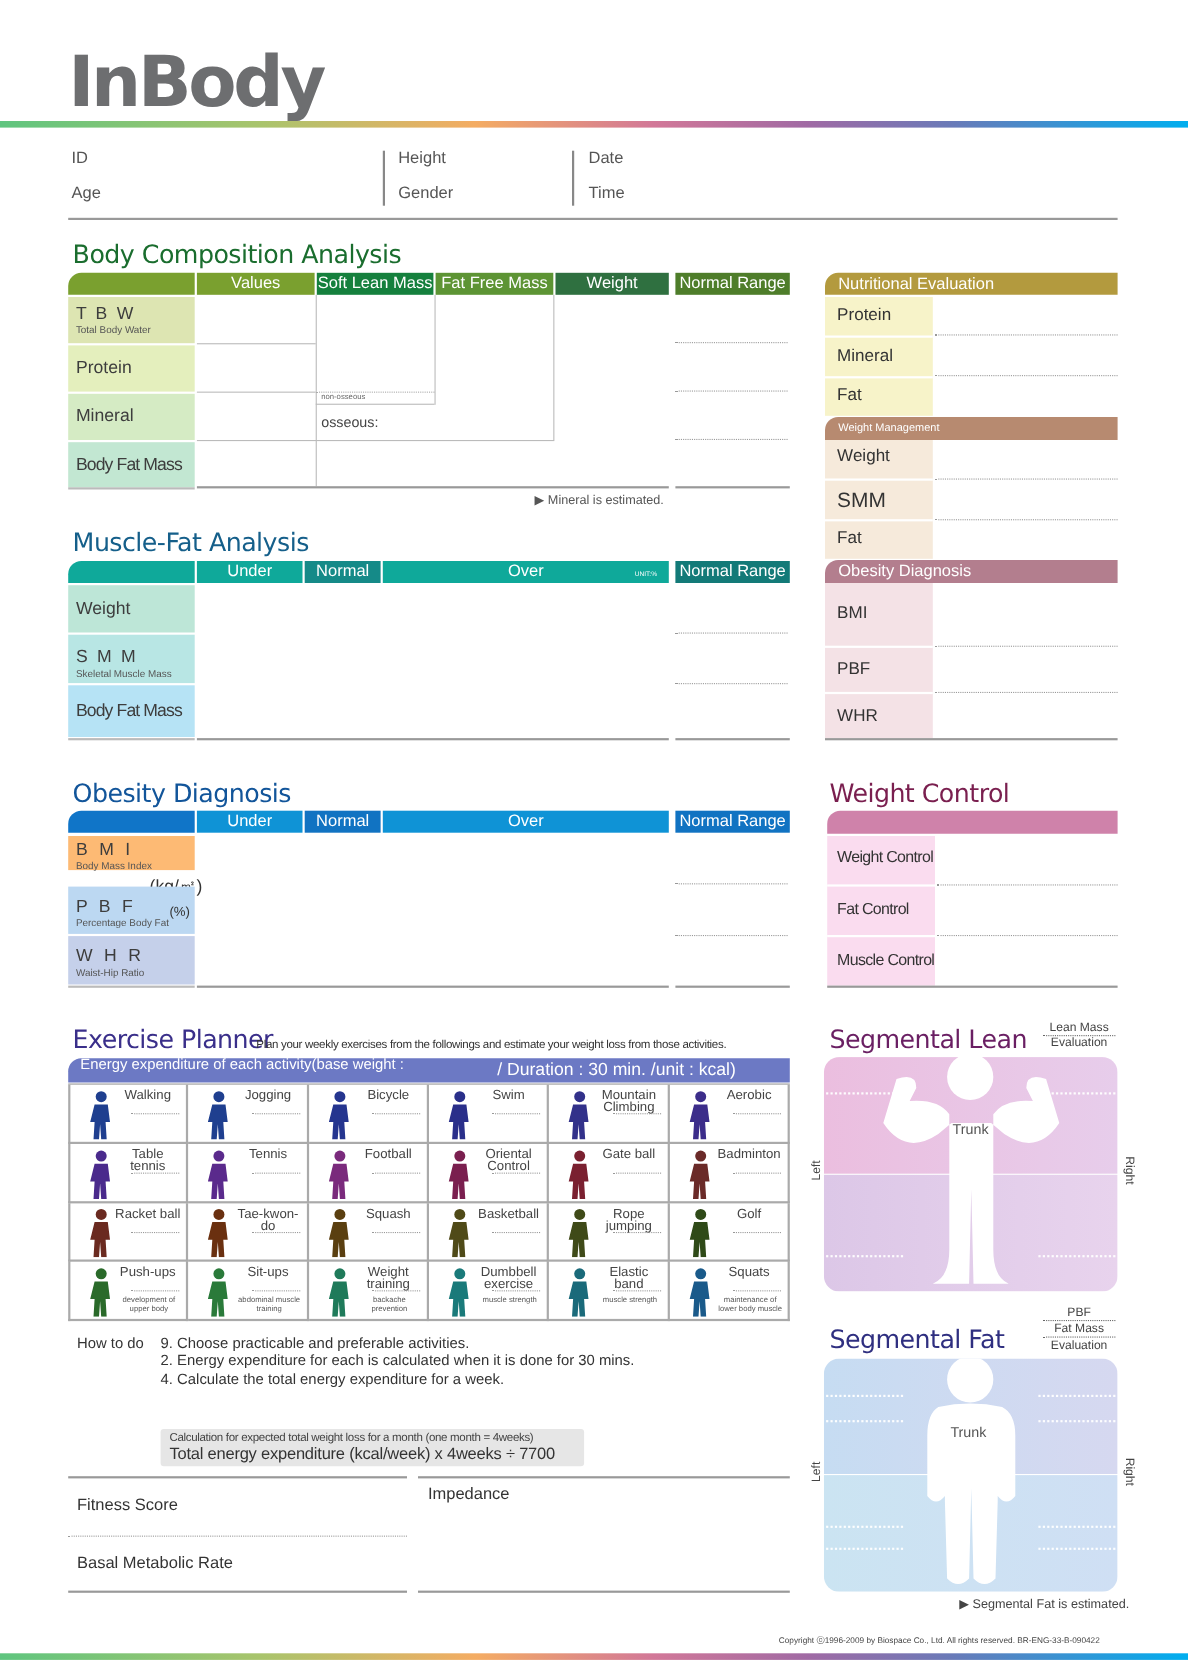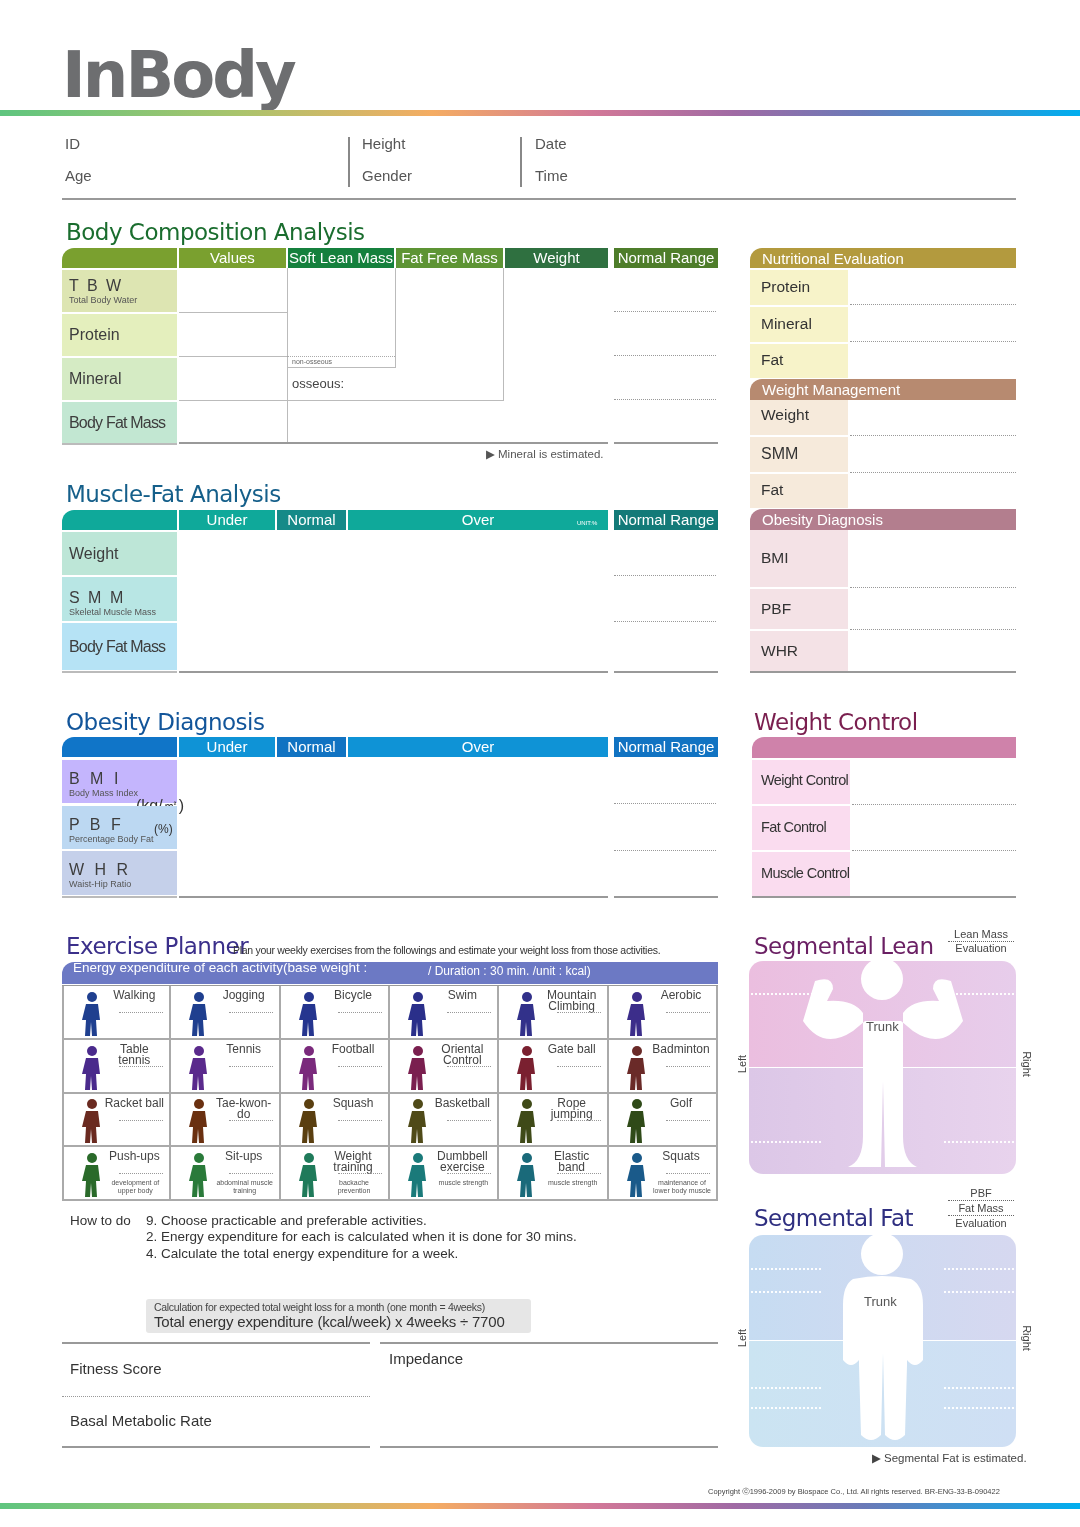--- a/index.html
+++ b/index.html
@@ -85,26 +85,26 @@
 <div class="abs" style="left:750px;top:248px;width:266px;height:20px;background:#b39a3e;border-top-left-radius:12px;color:#fff;font-size:15px;line-height:21px;padding-left:12px">Nutritional Evaluation</div>
 <div class="abs" style="left:750px;top:270px;width:98px;height:108px;background:#f7f3c9"></div>
 <div class="abs" style="left:761px;top:278px;font-size:15.5px;color:#333">Protein</div>
 <div class="abs" style="left:750px;top:305px;width:98px;border-top:2px solid #fff"></div>
 <div class="abs dots" style="left:850px;top:304px;width:166px"></div>
 <div class="abs" style="left:761px;top:315px;font-size:15.5px;color:#333">Mineral</div>
 <div class="abs" style="left:750px;top:342px;width:98px;border-top:2px solid #fff"></div>
 <div class="abs dots" style="left:850px;top:341px;width:166px"></div>
 <div class="abs" style="left:761px;top:351px;font-size:15.5px;color:#333">Fat</div>
 
-<div class="abs" style="left:750px;top:379px;width:266px;height:21px;background:#b78a70;border-top-left-radius:12px;color:#fff;font-size:15px;line-height:22px;padding-left:12px">Weight Management</div>
+<div class="abs" style="left:750px;top:379px;width:266px;height:21px;background:#b78a70;border-top-left-radius:12px;color:#fff;font-size:10px;line-height:22px;padding-left:12px">Weight Management</div>
 <div class="abs" style="left:750px;top:400px;width:98px;height:108px;background:#f6eadb"></div>
 <div class="abs" style="left:761px;top:406px;font-size:15.5px;color:#333">Weight</div>
 <div class="abs" style="left:750px;top:435px;width:98px;border-top:2px solid #fff"></div>
 <div class="abs dots" style="left:850px;top:435px;width:166px"></div>
-<div class="abs" style="left:761px;top:445px;font-size:16px;color:#333">SMM</div>
+<div class="abs" style="left:761px;top:445px;font-size:19px;color:#333">SMM</div>
 <div class="abs" style="left:750px;top:472px;width:98px;border-top:2px solid #fff"></div>
 <div class="abs dots" style="left:850px;top:472px;width:166px"></div>
 <div class="abs" style="left:761px;top:481px;font-size:15.5px;color:#333">Fat</div>
 
 <div class="abs" style="left:750px;top:509px;width:266px;height:21px;background:#b37e8e;border-top-left-radius:12px;color:#fff;font-size:15px;line-height:22px;padding-left:12px">Obesity Diagnosis</div>
 <div class="abs" style="left:750px;top:530px;width:98px;height:141px;background:#f4e2e6"></div>
 <div class="abs" style="left:761px;top:549px;font-size:15.5px;color:#333">BMI</div>
 <div class="abs" style="left:750px;top:587px;width:98px;border-top:2px solid #fff"></div>
 <div class="abs dots" style="left:850px;top:587px;width:166px"></div>
 <div class="abs" style="left:761px;top:600px;font-size:15.5px;color:#333">PBF</div>
@@ -136,21 +136,21 @@
 <div class="abs hline" style="left:614px;top:671px;width:104px"></div>
 <div class="abs" style="left:62px;top:671px;width:115px;height:2px;background:#bbb"></div>
 
 <div class="abs sec-title" style="left:66px;top:709px;color:#12559a">Obesity Diagnosis</div>
 <div class="abs" style="left:62px;top:737px;width:115px;height:20px;background:#1075c8;border-top-left-radius:12px"></div>
 <div class="abs hdr" style="left:179px;top:737px;width:96px;background:#0f93d6">Under</div>
 <div class="abs hdr" style="left:277px;top:737px;width:69px;background:#1173c2">Normal</div>
 <div class="abs hdr" style="left:348px;top:737px;width:260px;background:#0f93d6">Over</div>
 <div class="abs hdr" style="left:614px;top:737px;width:104px;background:#1173c2">Normal Range</div>
 
-<div class="abs rowlab" style="left:62px;top:760px;width:115px;height:43px;background:#c4b5fd;position:absolute">
+<div class="abs rowlab" style="left:62px;top:760px;width:115px;height:31px;background:#fdba74;position:absolute">
   <span style="letter-spacing:3px;margin-top:4px">B M I</span>
   <span class="sub">Body Mass Index</span>
 </div>
 <div class="abs" style="left:136px;top:796px;font-size:16px;color:#333">(kg/㎡)</div>
 <div class="abs rowlab" style="left:62px;top:806px;width:115px;height:43px;background:#bcd8f2">
   <span style="letter-spacing:3px;margin-top:4px">P B F</span>
   <span class="sub">Percentage Body Fat</span>
 </div>
 <div class="abs" style="left:154px;top:822px;font-size:12px;color:#333">(%)</div>
 <div class="abs rowlab" style="left:62px;top:851px;width:115px;height:44px;background:#c5d0ea">
@@ -172,21 +172,21 @@
 <div class="abs" style="left:761px;top:819px;font-size:14.5px;color:#333;letter-spacing:-0.6px">Fat Control</div>
 <div class="abs" style="left:752px;top:850px;width:98px;border-top:2px solid #fff"></div>
 <div class="abs dots" style="left:852px;top:850px;width:164px"></div>
 <div class="abs" style="left:761px;top:865px;font-size:14.5px;color:#333;letter-spacing:-0.6px">Muscle Control</div>
 <div class="abs hline" style="left:752px;top:896px;width:264px"></div>
 
 <div class="abs sec-title" style="left:66px;top:933px;color:#3a2f8a">Exercise Planner</div>
 <div class="abs" style="left:233px;top:944px;font-size:10.5px;color:#333;letter-spacing:-0.3px">Plan your weekly exercises from the followings and estimate your weight loss from those activities.</div>
 <div class="abs" style="left:62px;top:962px;width:656px;height:22px;background:#6c79c4;border-top-left-radius:12px"></div>
 <div class="abs" style="left:73px;top:960px;font-size:13.5px;color:#fff">Energy expenditure of each activity(base weight :</div>
-<div class="abs" style="left:428px;top:964px;font-size:12px;color:#fff">/ Duration : 30 min. /unit : kcal)</div>
+<div class="abs" style="left:452px;top:964px;font-size:16px;color:#fff">/ Duration : 30 min. /unit : kcal)</div>
 
 <div class="abs ex-grid" id="ex-grid">
     <div class="ex-cell">
       <svg class="ex-icon" viewBox="0 0 44 46">
         <circle cx="22" cy="7" r="5" fill="#1f3f8f"></circle>
         <path d="M16 14 L28 14 L30 30 L26 30 L27 46 L22 46 L21 32 L20 46 L15 46 L16 30 L12 30 Z" fill="#1f3f8f"></path>
       </svg>
       <div class="ex-name">Walking</div>
       <div class="ex-dots"></div>
     </div>

